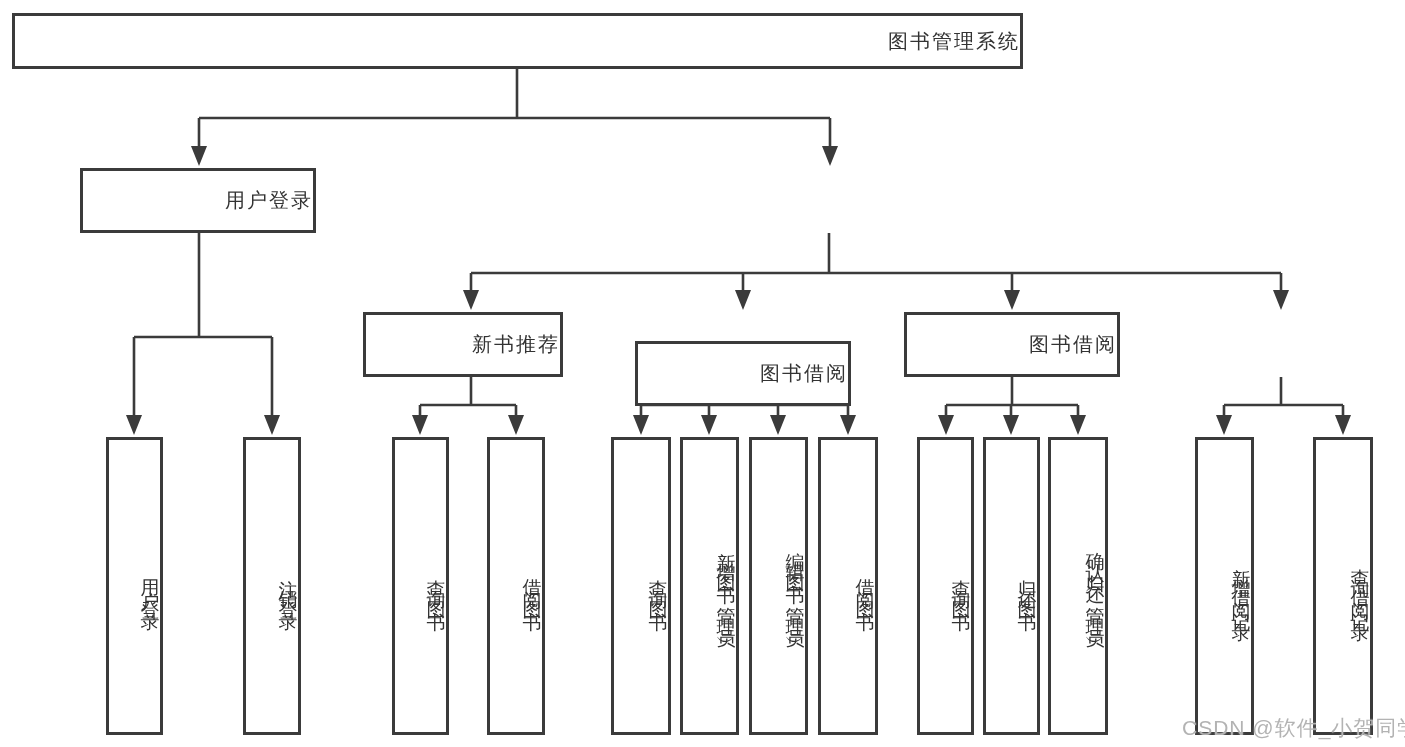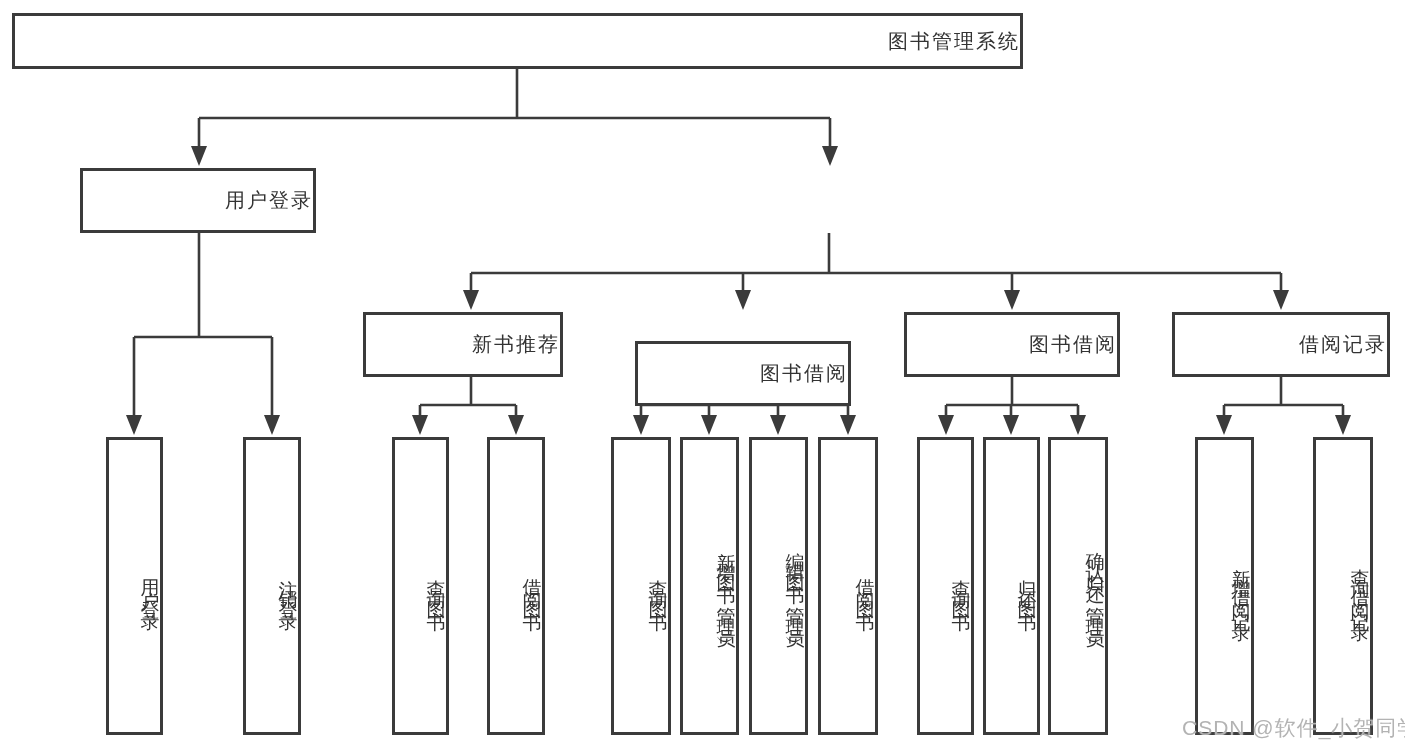--- a/index.html
+++ b/index.html
@@ -136,23 +136,20 @@
 
   <div class="box" style="left:363px;top:312px;width:200px;height:65px;">
     <span class="hlabel">新书推荐</span>
   </div>
   <div class="box" style="left:635px;top:312px;width:216px;height:65px;margin-top:29px;">
     <span class="hlabel">图书借阅</span>
   </div>
   <div class="box" style="left:904px;top:312px;width:216px;height:65px;">
     <span class="hlabel">图书借阅</span>
   </div>
-  <div class="box" style="left:1172px;top:312px;width:218px;height:65px;">
-    <span class="hlabel">借阅记录</span>
-  </div>
 
   <div class="box" style="left:106px;top:437px;width:57px;height:298px;">
     <span class="vlabel">用户登录</span>
   </div>
   <div class="box" style="left:243px;top:437px;width:58px;height:298px;">
     <span class="vlabel">注销登录</span>
   </div>
 
   <div class="box" style="left:392px;top:437px;width:57px;height:298px;">
     <span class="vlabel">查询图书</span>

